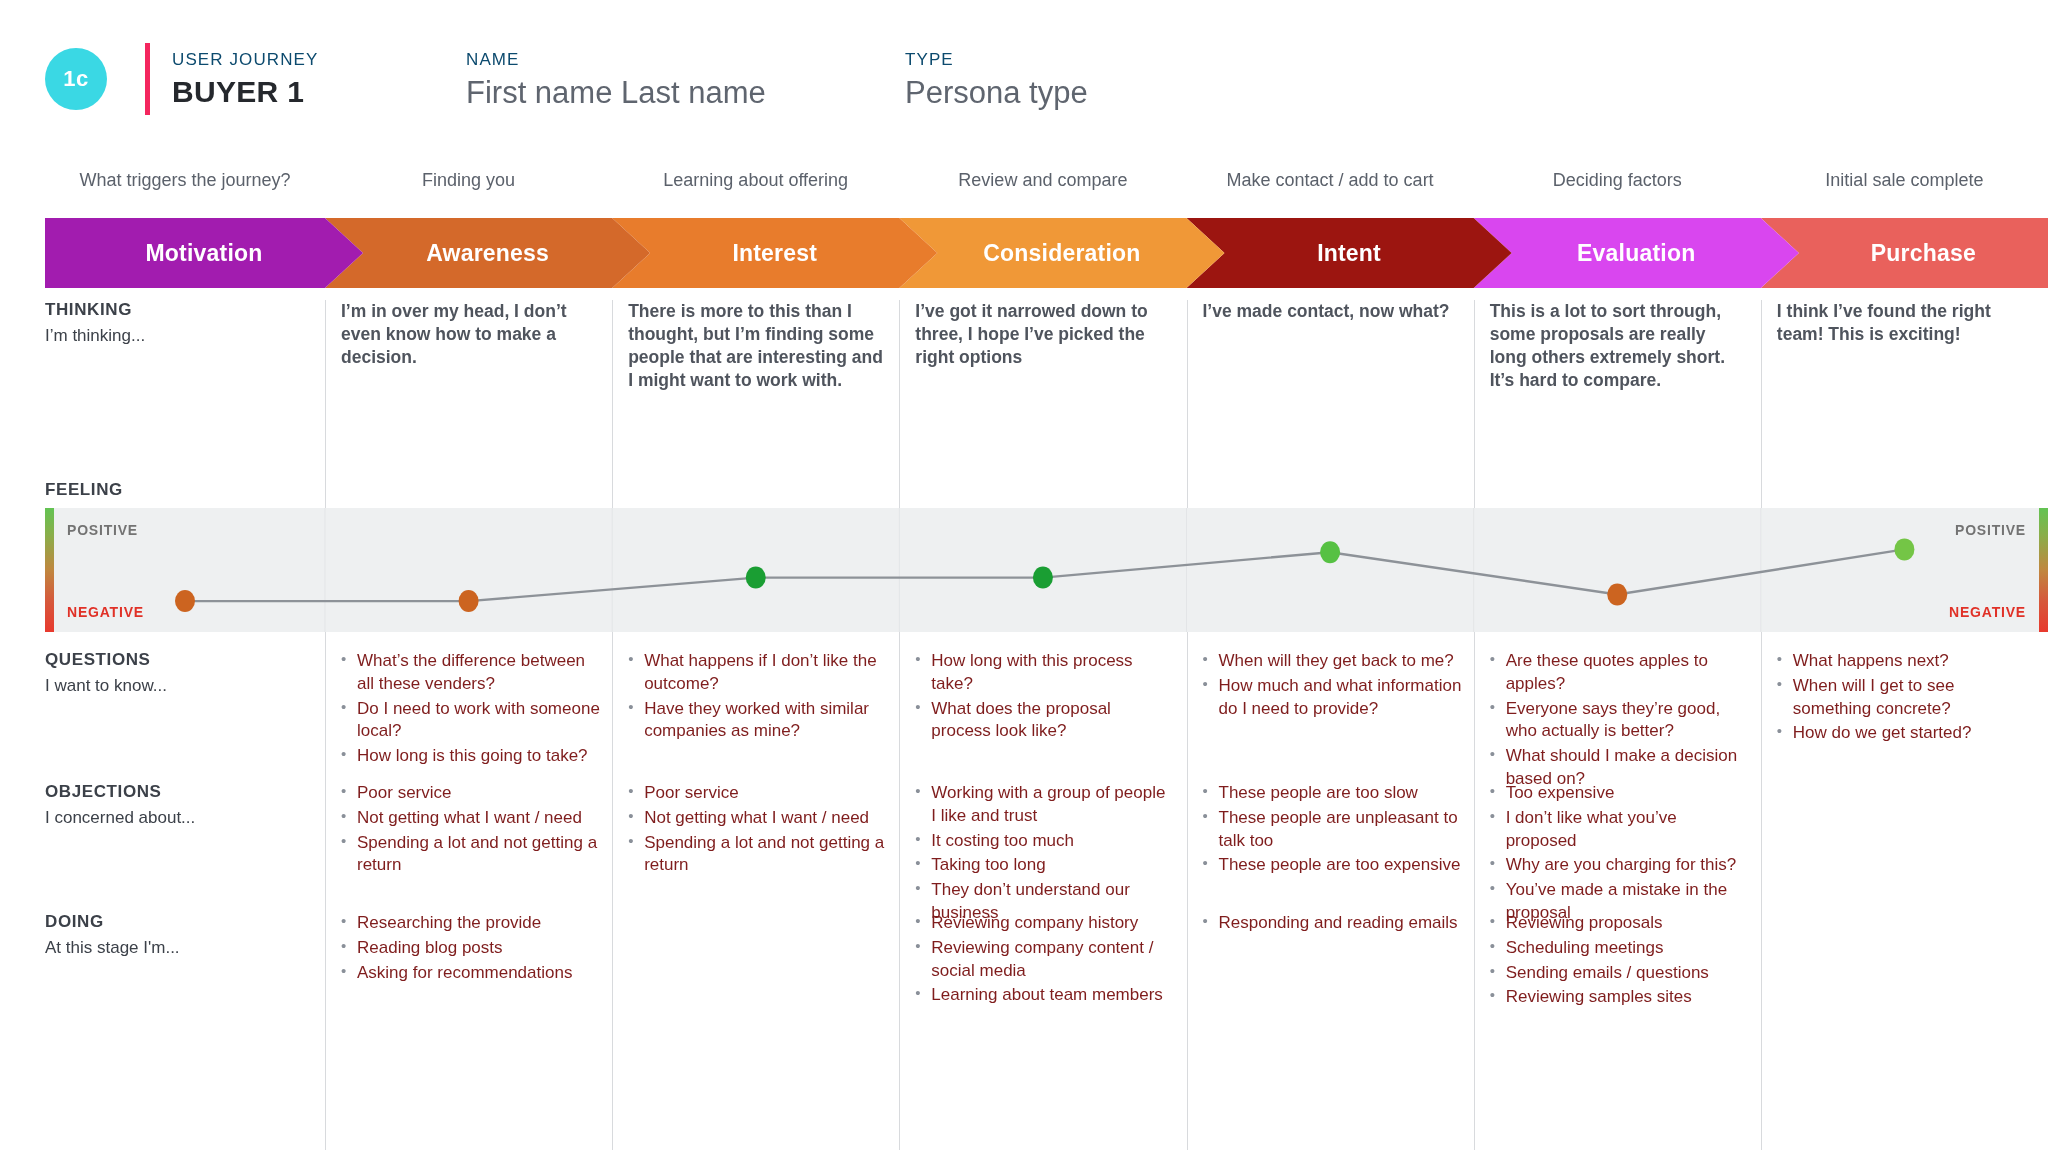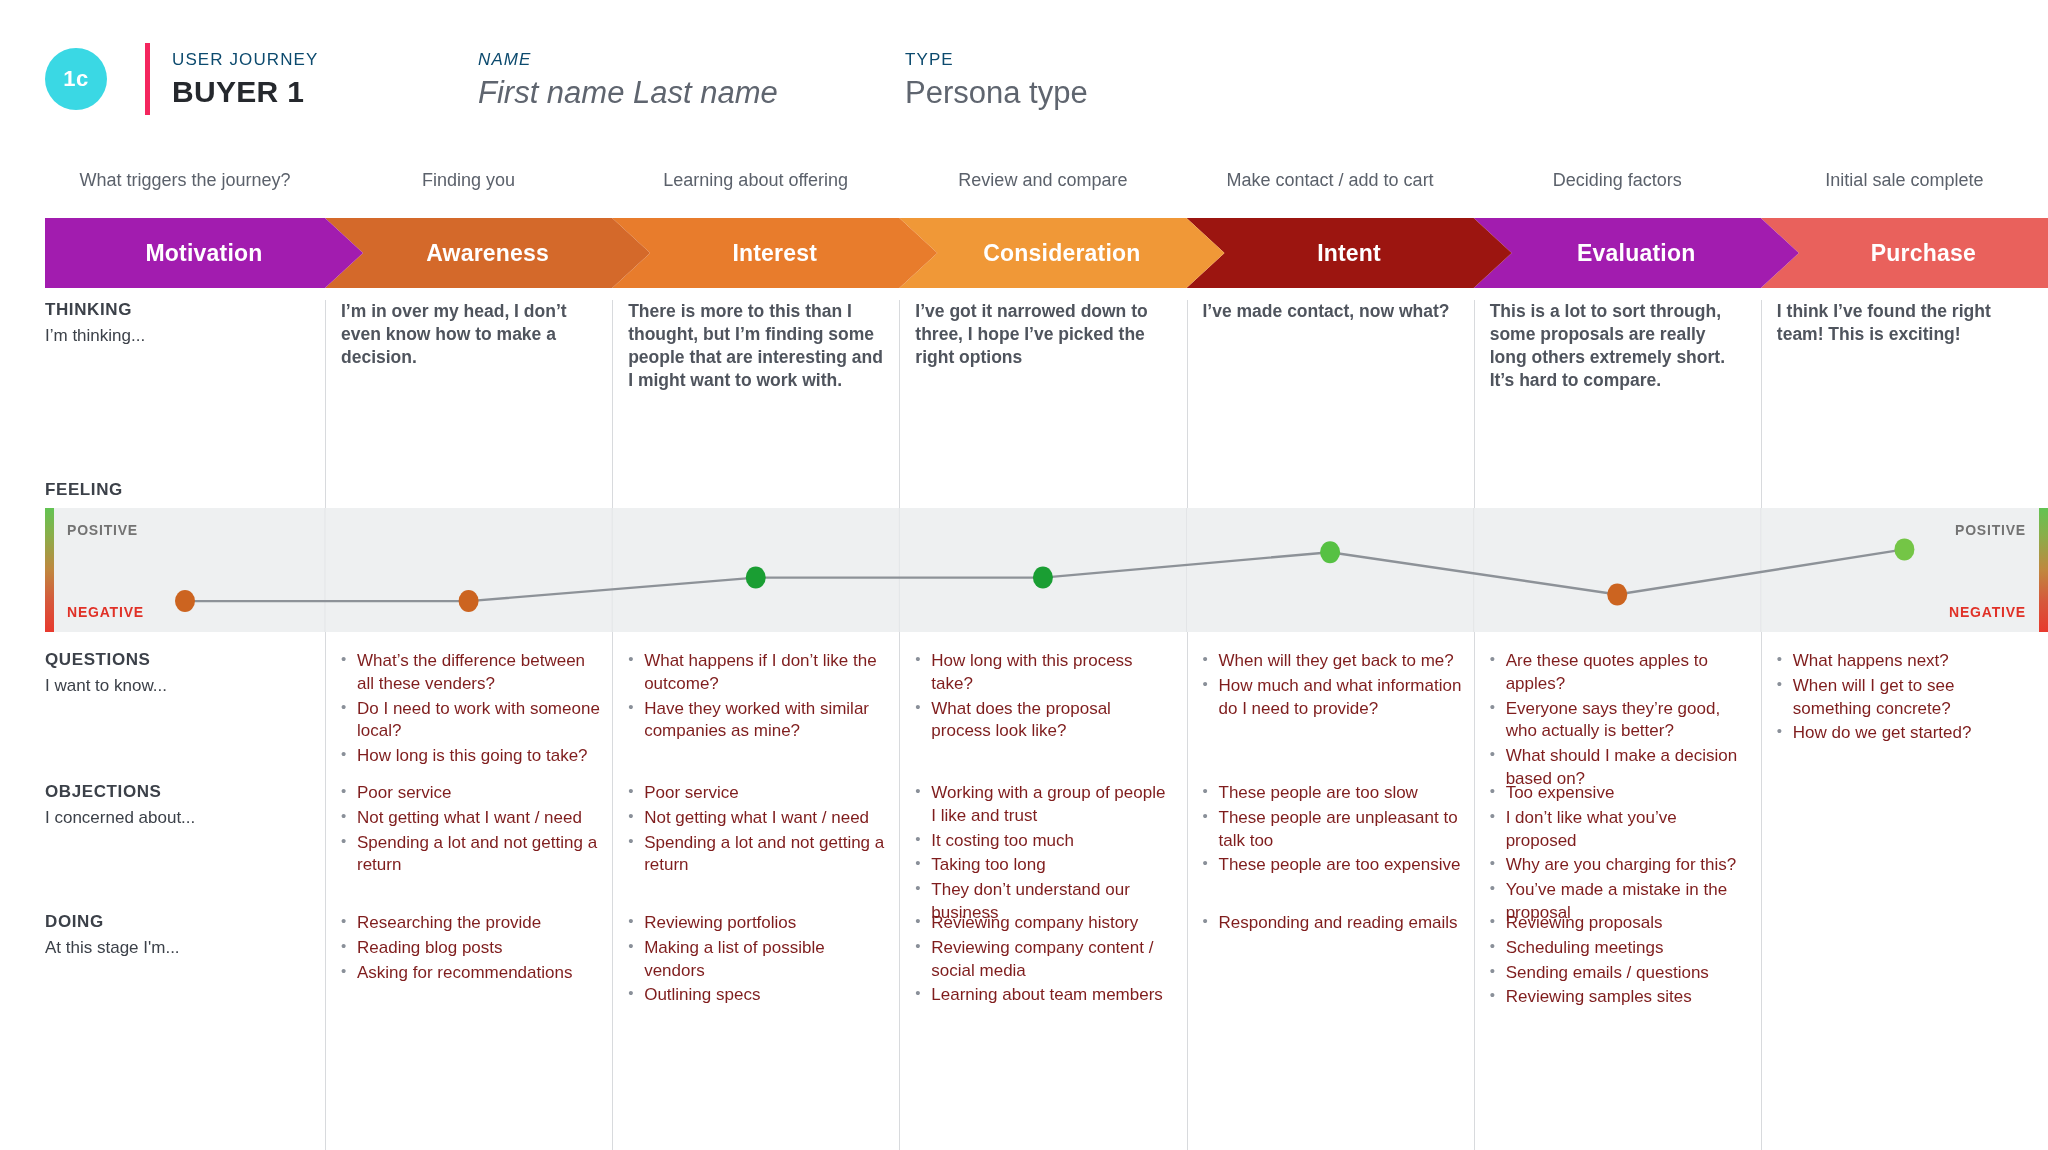--- a/index.html
+++ b/index.html
@@ -31,21 +31,21 @@
     font-size: 17px; letter-spacing: 1.1px; color: #0c4a6e;
     text-transform: uppercase; font-weight: 400; margin-bottom: 5px;
   }
   .hblock .big-bold {
     font-size: 30px; font-weight: bold; color: #25282d; letter-spacing: .3px;
   }
   .hblock .big-light {
     font-size: 31px; font-weight: 400; color: #5f656f;
   }
   #hb-journey { left: 172px; top: 50px; }
-  #hb-name    { left: 478px; top: 50px; font-style: italic; }
+  #hb-name    { left: 466px; top: 50px; }
   #hb-type    { left: 905px; top: 50px; }
 
   
   .stage-labels { position: absolute; left: 45px; top: 170px; width: 1958px; height: 40px; }
   .stage-label {
     position: absolute; top: 0; font-size: 18px; color: #5b616b;
     text-align: center; white-space: nowrap;
   }
 
   
@@ -153,21 +153,21 @@
       </div>
       <div class="chev" style="left: 567.167px; width: 325.167px; background: rgb(232, 124, 44); z-index: 18; clip-path: polygon(0px 0px, calc(100% - 38px) 0px, 100% 50%, calc(100% - 38px) 100%, 0px 100%, 38px 50%);">
         <span>Interest</span>
       </div>
       <div class="chev" style="left: 854.333px; width: 325.167px; background: rgb(240, 152, 55); z-index: 17; clip-path: polygon(0px 0px, calc(100% - 38px) 0px, 100% 50%, calc(100% - 38px) 100%, 0px 100%, 38px 50%);">
         <span>Consideration</span>
       </div>
       <div class="chev" style="left: 1141.5px; width: 325.167px; background: rgb(156, 21, 16); z-index: 16; clip-path: polygon(0px 0px, calc(100% - 38px) 0px, 100% 50%, calc(100% - 38px) 100%, 0px 100%, 38px 50%);">
         <span>Intent</span>
       </div>
-      <div class="chev" style="left: 1428.67px; width: 325.167px; background: #a21caf; z-index: 15; clip-path: polygon(0px 0px, calc(100% - 38px) 0px, 100% 50%, calc(100% - 38px) 100%, 0px 100%, 38px 50%);">
+      <div class="chev" style="left: 1428.67px; width: 325.167px; background: #d946ef; z-index: 15; clip-path: polygon(0px 0px, calc(100% - 38px) 0px, 100% 50%, calc(100% - 38px) 100%, 0px 100%, 38px 50%);">
         <span>Evaluation</span>
       </div>
       <div class="chev" style="left: 1715.83px; width: 325.167px; background: rgb(233, 97, 92); z-index: 14; clip-path: polygon(0px 0px, calc(100% - 38px) 0px, 100% 50%, calc(100% - 38px) 100%, 0px 100%, 38px 50%);">
         <span>Purchase</span>
       </div>
     </div>
 
   <div class="grid" id="grid">
       <div class="vline" style="left: 280px;"></div>
       <div class="vline" style="left: 567.167px;"></div>
@@ -248,25 +248,20 @@
         <li>You’ve made a mistake in the proposal</li>
       </ul>
       <div class="row-label" style="left: 0px; top: 612px; width: 260px;">
         <div class="rl-title">DOING</div>
         <div class="rl-sub">At this stage I'm...</div>
       </div>
       <ul class="cell bullets" style="left: 294px; top: 612px; width: 261.167px;">
         <li>Researching the provide</li>
         <li>Reading blog posts</li>
         <li>Asking for recommendations</li>
-      </ul>
-      <ul class="cell bullets" style="left: 581.167px; top: 612px; width: 261.167px;">
-        <li>Reviewing portfolios</li>
-        <li>Making a list of possible vendors</li>
-        <li>Outlining specs</li>
       </ul>
       <ul class="cell bullets" style="left: 868.333px; top: 612px; width: 261.167px;">
         <li>Reviewing company history</li>
         <li>Reviewing company content / social media</li>
         <li>Learning about team members</li>
       </ul>
       <ul class="cell bullets" style="left: 1155.5px; top: 612px; width: 261.167px;">
         <li>Responding and reading emails</li>
       </ul>
       <ul class="cell bullets" style="left: 1442.67px; top: 612px; width: 261.167px;">

